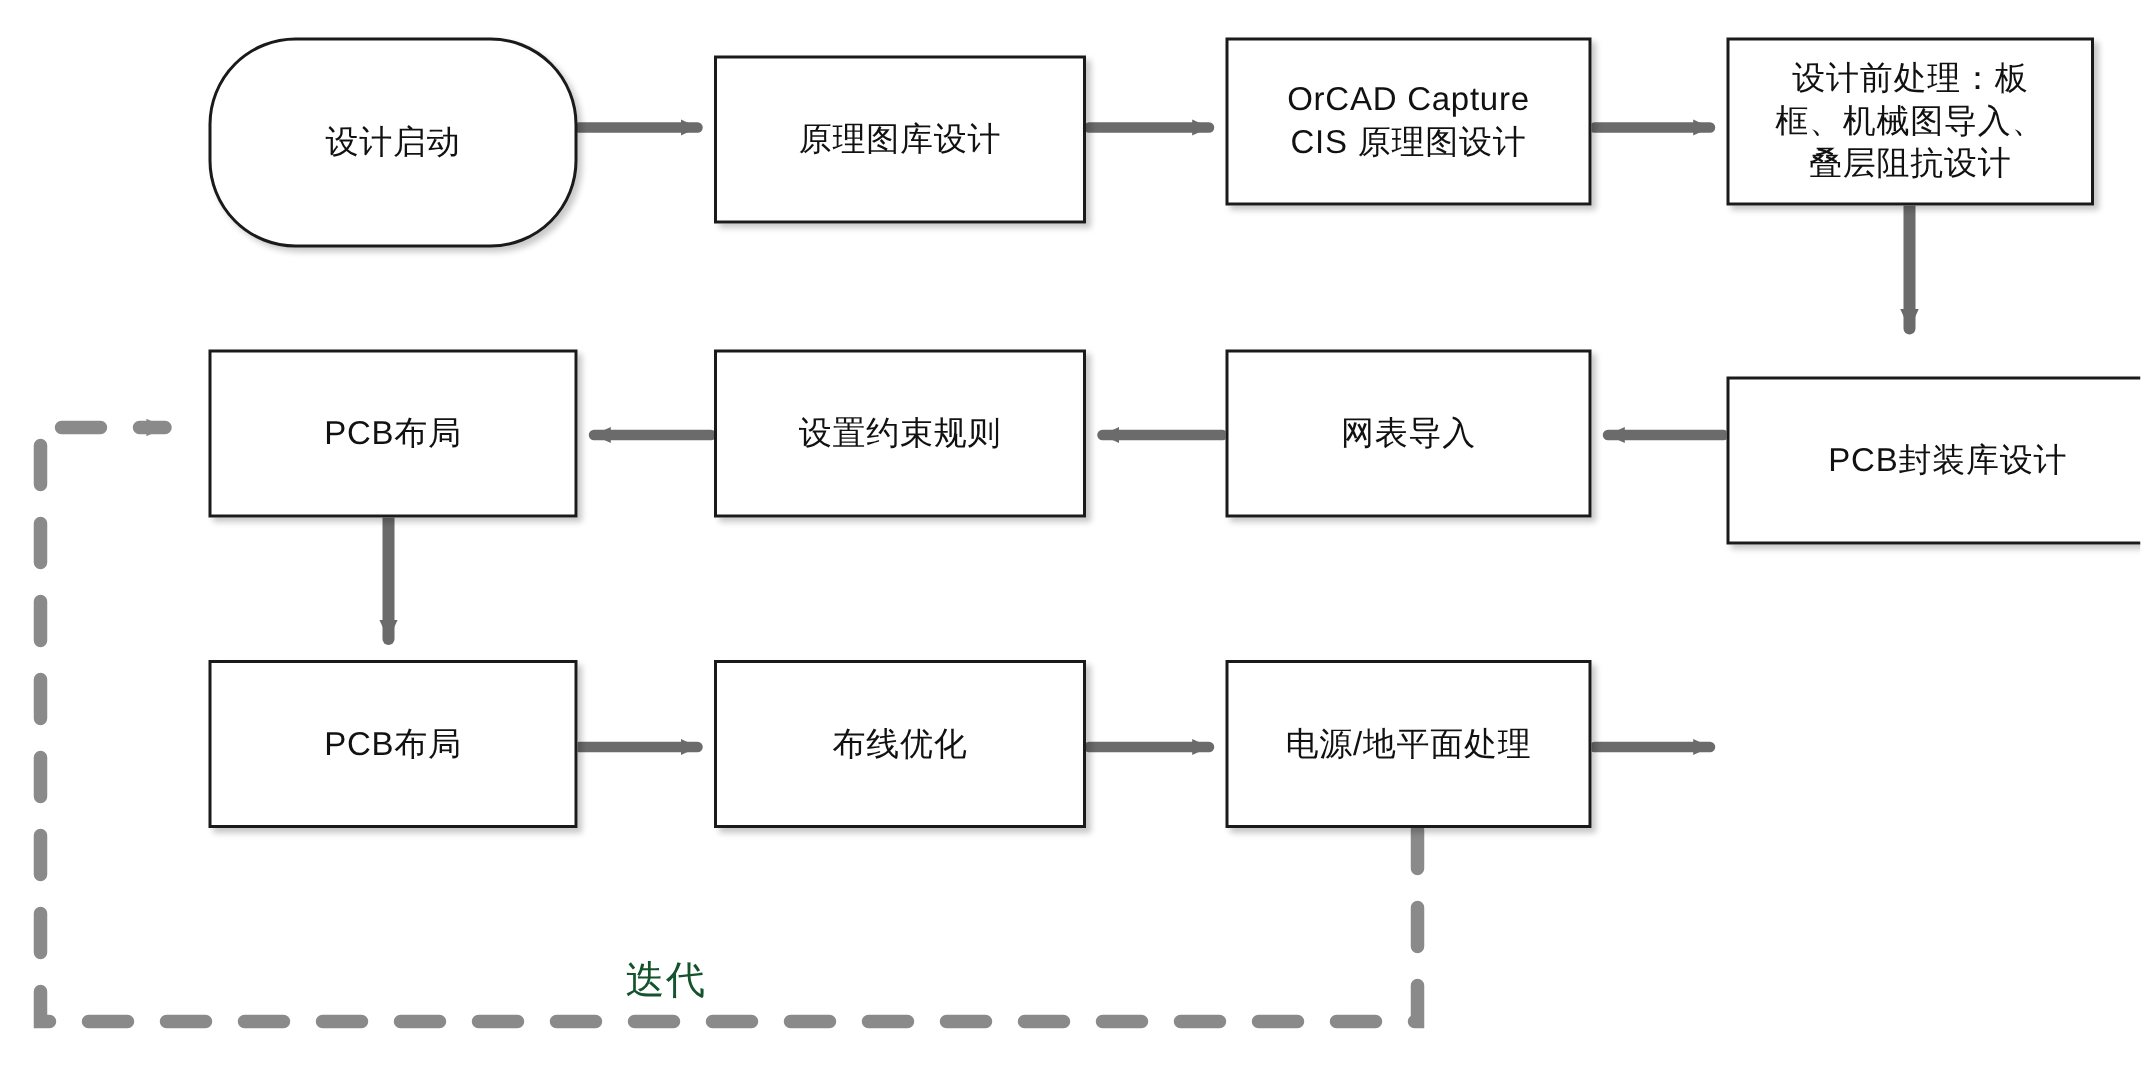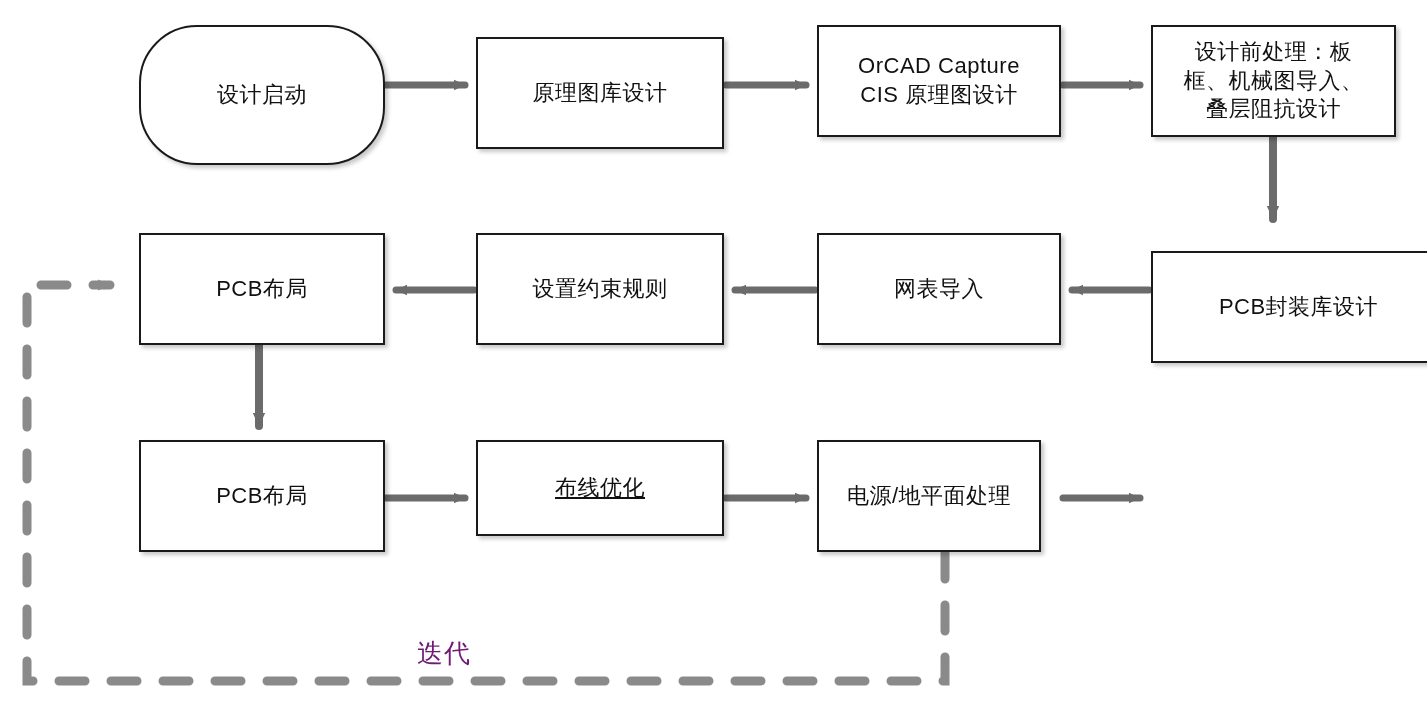--- a/index.html
+++ b/index.html
@@ -44,21 +44,21 @@
   .node.terminal {
     border-radius: 58px;
   }
   .node .label {
     display: block;
     white-space: pre-line;
     padding: 0 6px;
   }
   .loop-label {
     position: absolute;
-    color: #701a75;
+    color: #14532d;
     font-size: 26px;
     letter-spacing: 1px;
     z-index: 3;
     white-space: nowrap;
   }
 </style>
 </head>
 <body>
 
 <div id="canvas">
@@ -136,24 +136,24 @@
   </div>
 
   <div class="node" style="left:139px; top:233px; width:246px; height:112px;">
     <span class="label">PCB布局</span>
   </div>
 
   <div class="node" style="left:139px; top:440px; width:246px; height:112px;">
     <span class="label">PCB布局</span>
   </div>
 
-  <div class="node" style="left:476px; top:440px; width:248px; height:96px;text-decoration:underline;">
+  <div class="node" style="left:476px; top:440px; width:248px; height:112px;">
     <span class="label">布线优化</span>
   </div>
 
-  <div class="node" style="left:817px; top:440px; width:224px; height:112px;">
+  <div class="node" style="left:817px; top:440px; width:244px; height:112px;">
     <span class="label">电源/地平面处理</span>
   </div>
 
 
   <div class="loop-label" style="left:417px; top:636px;">迭代</div>
 
 </div>
 
 </body></html>

